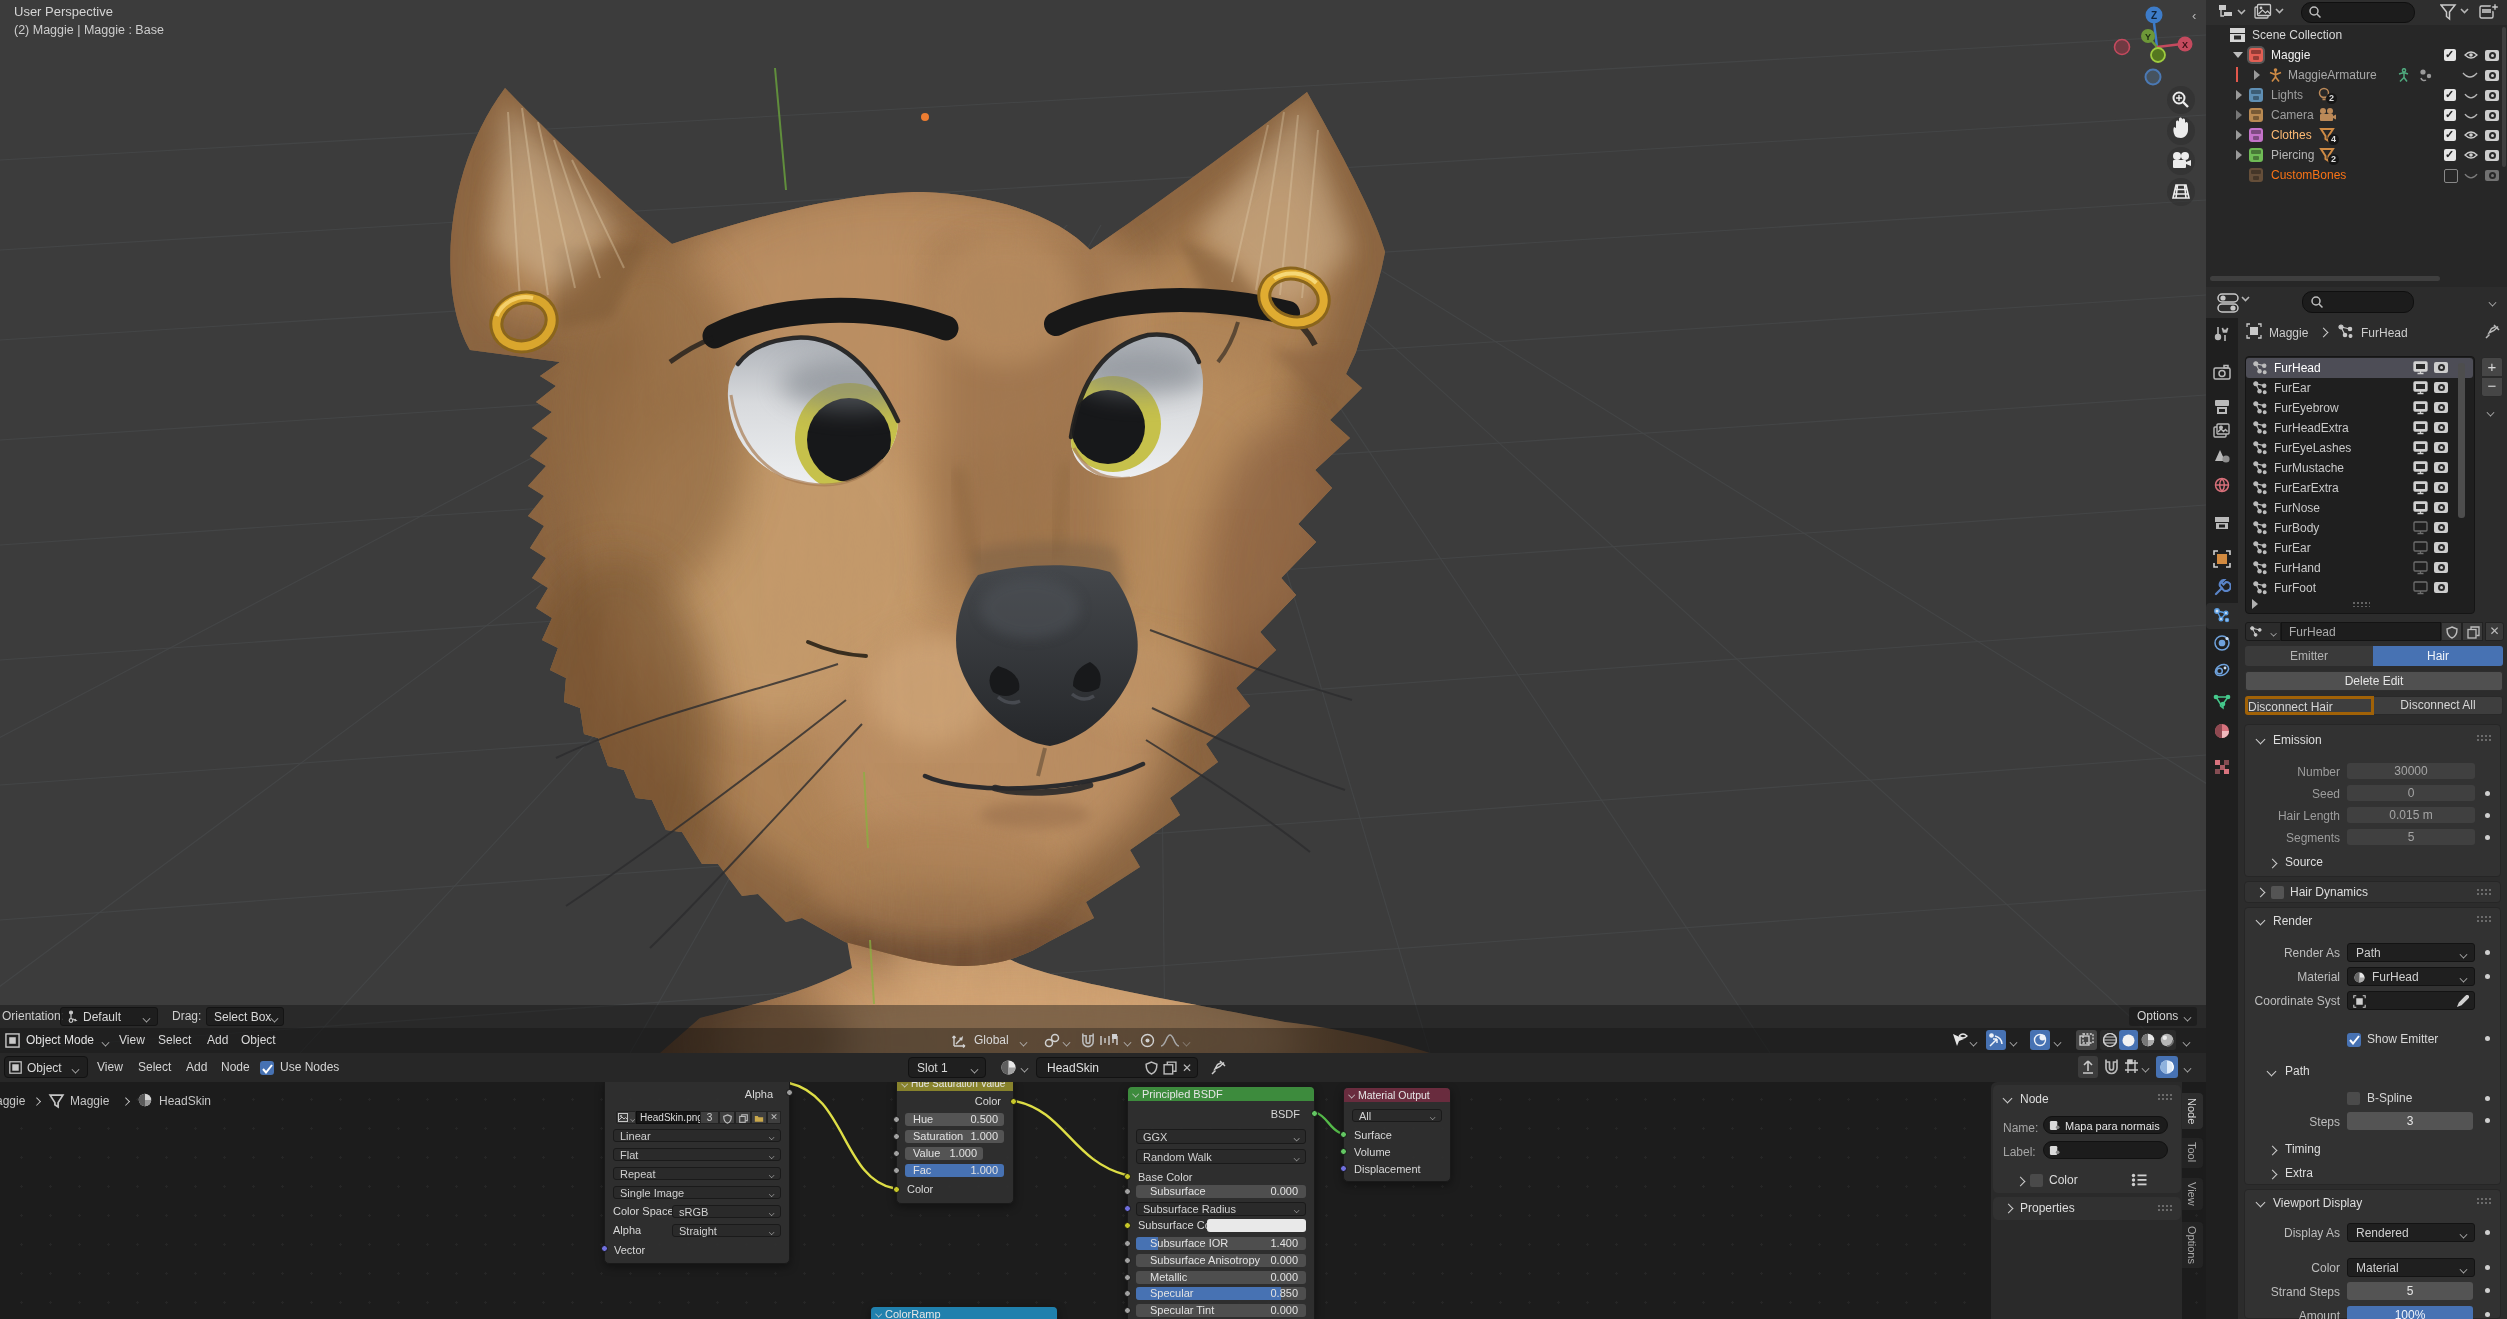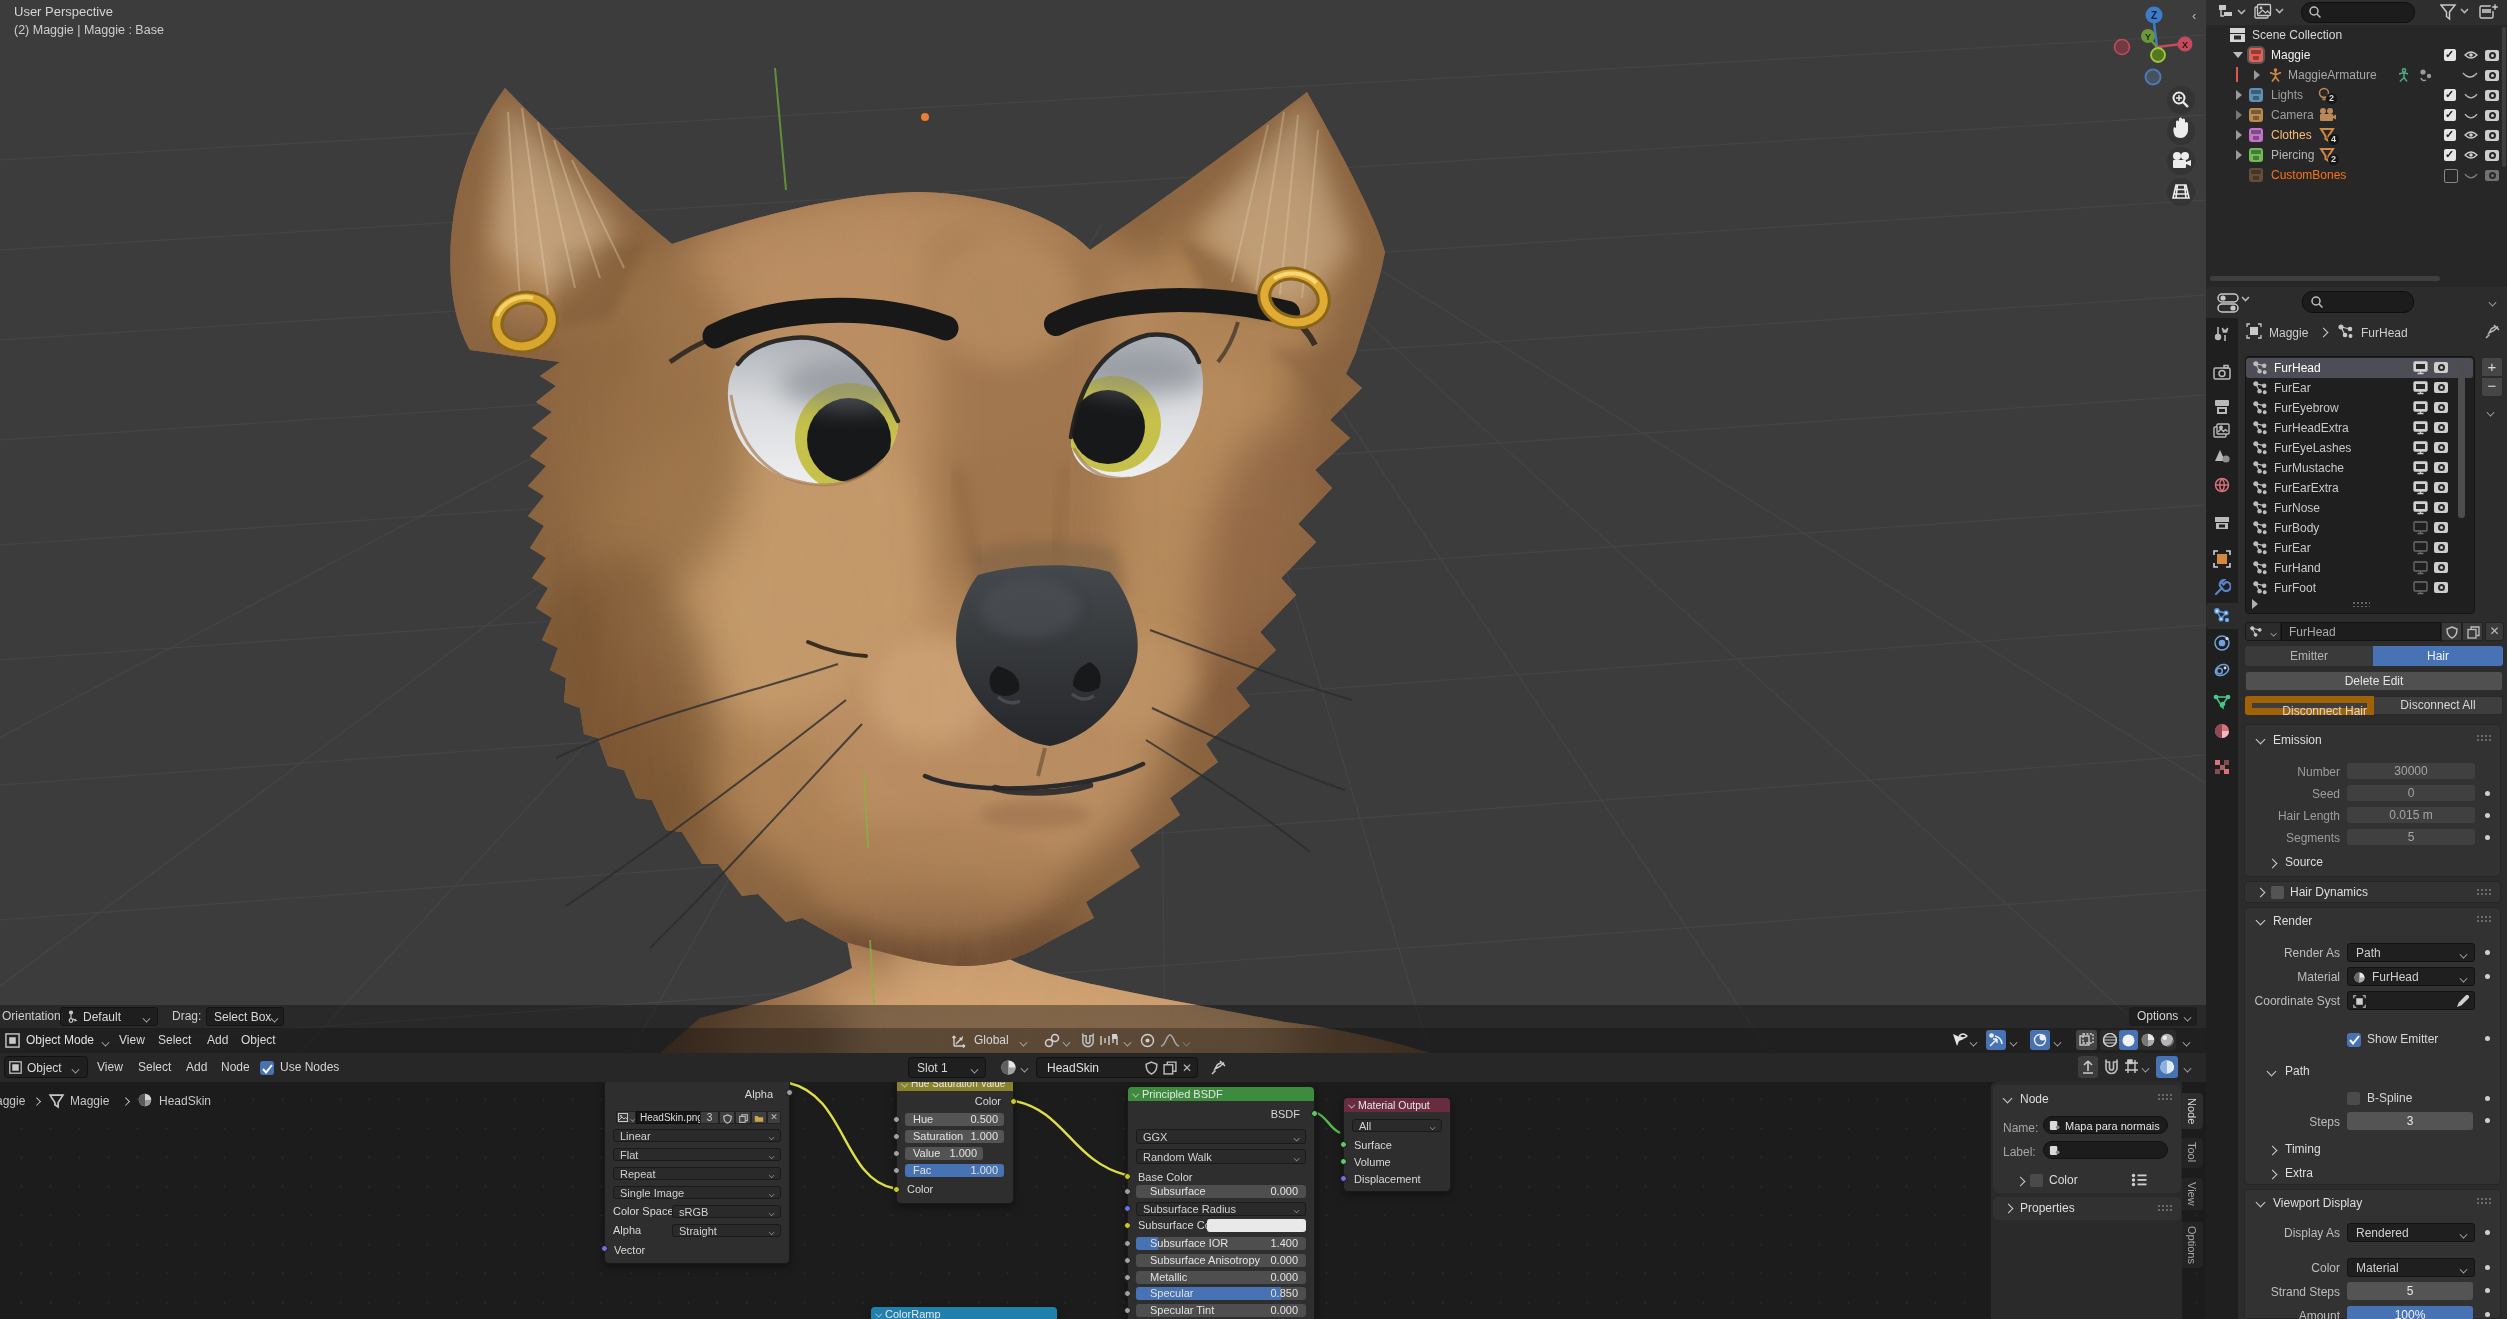--- a/index.html
+++ b/index.html
@@ -599,21 +599,21 @@
             <span style="position:absolute;right:8px;z-index:2;">0.850</span>
           </div>
         <span class="nsock" style="left:-4px;top:203px;background:#a1a1a1;"></span>
         <div class="nsl" style="left:8px;top:217px;width:170px;background:#4e4e4e;">
             <span style="position:absolute;left:14px;">Specular Tint</span>
             <span style="position:absolute;right:8px;">0.000</span>
           </div>
         <span class="nsock" style="left:-4px;top:220px;background:#a1a1a1;"></span>
       </div>
 
-      <div class="node" style="left:1343px;top:15px;width:106px;height:93px;">
+      <div class="node" style="left:1343px;top:5px;width:106px;height:93px;">
         <div class="ntitle" style="background:#692c3e;">
             <span style="position:absolute;left:14px;top:1px;font-size:10.5px;">Material Output</span>
           <span class="chev" style="left:3px;top:3px;transform:scale(.7);"></span>
           </div>
         <div class="ndd" style="left:8px;top:21px;width:90px;">
             <span style="position:absolute;left:6px;top:0;">All</span>
             <span class="caret" style="right:4px;top:3px;transform:scale(.7);"></span>
           </div>
         <span class="nrow" style="left:10px;top:41px;">Surface</span>
         <span class="nsock" style="left:-4px;top:43px;background:#63c763;"></span>
@@ -1333,21 +1333,21 @@
             <path d="M4 3.5 v-2.5 h8 v8.5 h-2.5" fill="none" stroke="#bdbdbd" stroke-width="1.3"></path>
           </svg>
       </div>
       <div class="abs" style="left:279px;top:335px;width:19px;height:19px;background:#3a3a3a;border:1px solid #222;border-radius:0 3px 3px 0;box-sizing:border-box;color:#bdbdbd;font-size:12px;text-align:center;line-height:17px;">✕</div>
 
       <div class="abs" style="left:39px;top:359px;width:128px;height:20px;background:#3a3a3a;border-radius:3px 0 0 3px;font-size:12px;color:#b4b4b4;text-align:center;line-height:20px;">Emitter</div>
       <div class="abs" style="left:167px;top:359px;width:130px;height:20px;background:#4772b3;border-radius:0 3px 3px 0;font-size:12px;color:#eef2f8;text-align:center;line-height:20px;">Hair</div>
 
       <div class="abs" style="left:39px;top:384px;width:258px;height:20px;background:#505050;border:1px solid #2e2e2e;border-radius:3px;box-sizing:border-box;font-size:12px;color:#e4e4e4;text-align:center;line-height:18px;">Delete Edit</div>
 
-      <div class="abs" style="left:39px;top:409px;width:129px;height:19px;background:#3e3e3e;border:7px solid #a16207;border-radius:3px 0 0 3px;box-sizing:border-box;font-size:12px;color:#d6d6d6;text-align:right;line-height:17px;">Disconnect Hair</div>
+      <div class="abs" style="left:39px;top:409px;width:129px;height:19px;background:#3e3e3e;border:3px solid #a16207;border-radius:3px 0 0 3px;box-sizing:border-box;font-size:12px;color:#d6d6d6;text-align:left;line-height:17px;">Disconnect Hair</div>
       <div class="abs" style="left:168px;top:409px;width:129px;height:19px;background:#3e3e3e;border:1px solid #292929;border-left:none;border-radius:0 3px 3px 0;box-sizing:border-box;font-size:12px;color:#d6d6d6;text-align:center;line-height:17px;">Disconnect All</div>
 
       <div class="panel" style="top:437px;height:153px;">
         <span class="chev" style="left:11px;top:11px;"></span>
         <span class="phead" style="left:28px;top:8px;">Emission</span>
         <div class="grip" style="right:8px;top:9px;"></div>
         <span class="lbl" style="left:0px;top:40px;width:95px;">Number</span>
         <div class="fld" style="left:102px;top:38px;width:128px;height:16px;">30000</div>
         <span class="lbl" style="left:0px;top:62px;width:95px;">Seed</span>
         <div class="fld" style="left:102px;top:60px;width:128px;height:16px;">0</div>

